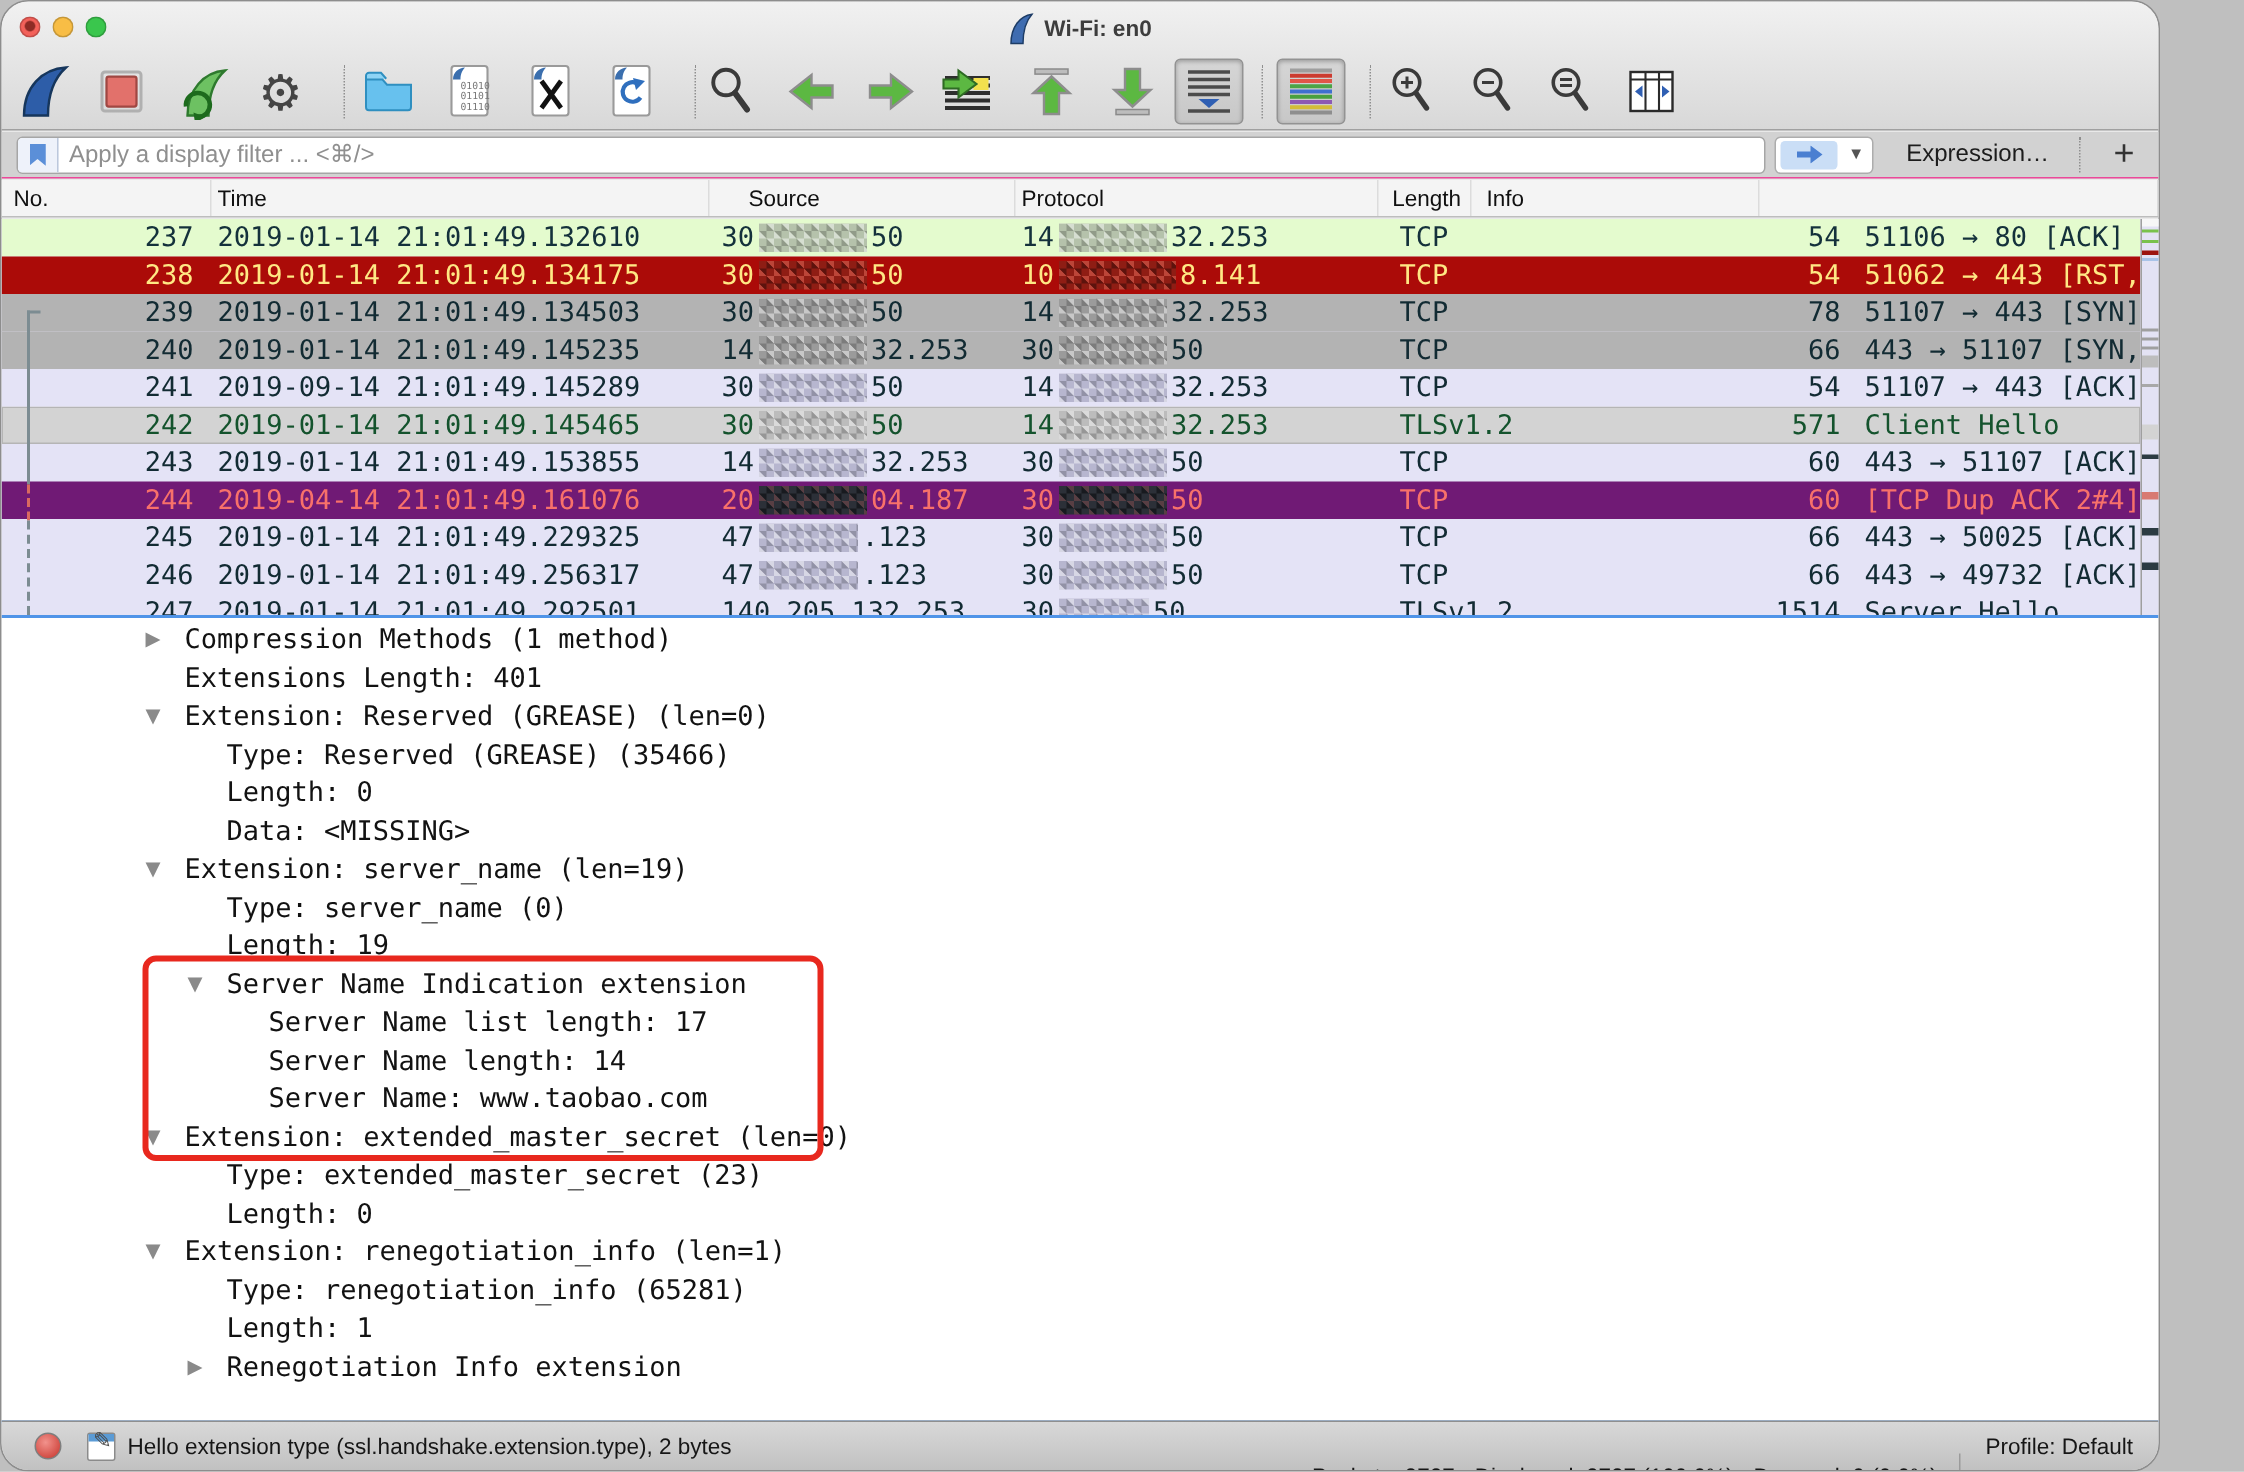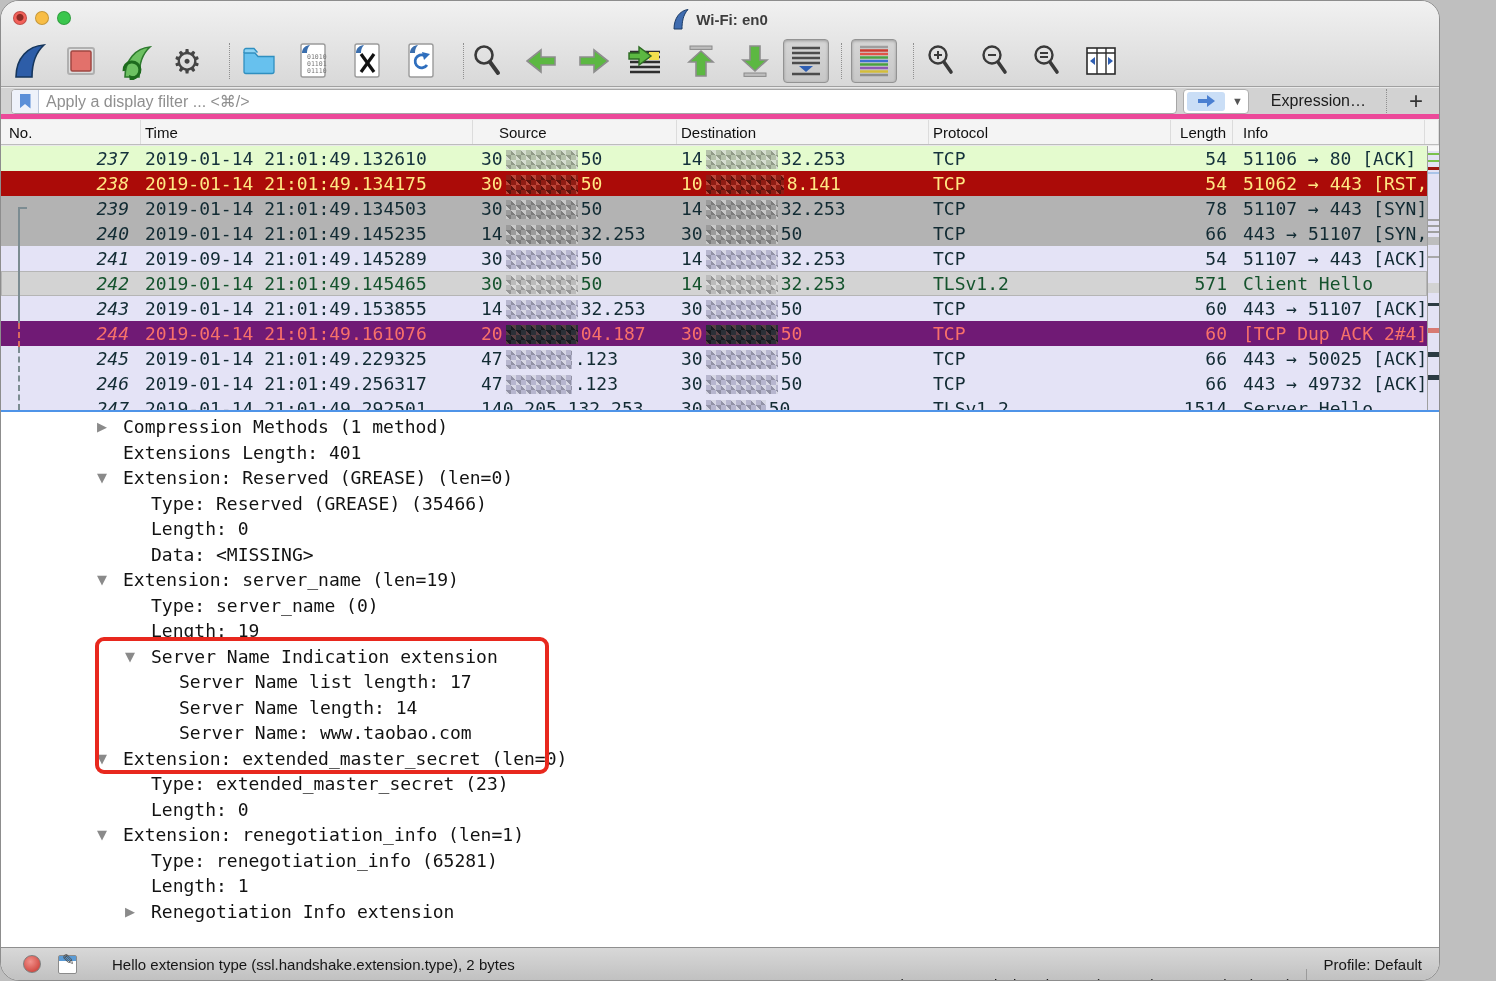--- a/index.html
+++ b/index.html
@@ -24,21 +24,21 @@
   .toolbar{position:relative;height:50px;}
   .tico{position:absolute;top:3px;width:40px;height:42px;display:flex;
     align-items:center;justify-content:center;cursor:default;}
   .tsep{position:absolute;top:6px;width:1px;height:36px;border-left:1px dotted #8f8f8f;}
   .tbtn{position:absolute;top:2px;width:46px;height:44px;display:flex;align-items:center;
     justify-content:center;background:linear-gradient(#d6d6d6,#c7c7c7);
     border:1px solid #939393;border-radius:4px;box-shadow:inset 0 1px 3px rgba(0,0,0,.28);}
   .gear-glyph{font-size:33px;color:#454545;line-height:1;}
   
   .filterbar{position:absolute;top:87px;left:0;right:0;height:31px;background:#d2d2d2;
-    border-bottom:5px solid #ec4899;display:flex;align-items:center;padding:0 10px;}
+    border-bottom:1px solid #ec4899;display:flex;align-items:center;padding:0 10px;}
   .finput{flex:1;height:25px;background:#ffffff;border:1px solid #a6a6a6;border-radius:4px;
     display:flex;align-items:center;overflow:hidden;}
   .fbookmark{width:27px;height:100%;background:#eef2fa;border-right:1px solid #bcc8dc;
     display:flex;align-items:center;justify-content:center;}
   .bookmark-shape{width:11px;height:15px;background:#5b8fd8;
     clip-path:polygon(0 0,100% 0,100% 100%,50% 70%,0 100%);}
   .fplaceholder{color:#8f8f8f;font-size:16px;padding-left:7px;white-space:nowrap;}
   .fapply{width:66px;height:25px;margin-left:6px;background:#ffffff;border:1px solid #adadad;
     border-radius:4px;display:flex;align-items:center;justify-content:space-between;
     padding:0 5px 0 3px;}
@@ -51,21 +51,21 @@
   .fplus{font-size:24px;color:#333;width:26px;text-align:center;line-height:22px;}
   
   .phdr{position:absolute;top:119px;left:0;right:0;height:25px;background:#f4f4f4;
     border-bottom:1px solid #bdbdbd;display:flex;font-size:15px;color:#101010;}
   .hcell{height:100%;display:flex;align-items:center;border-right:1px solid #dcdcdc;
     white-space:nowrap;overflow:hidden;}
   .plist{position:absolute;top:145px;left:0;height:264px;width:1426px;overflow:hidden;
     background:#e4e3f6;font-family:"DejaVu Sans Mono",monospace;font-size:18px;}
   .prow{display:flex;height:25px;line-height:25px;white-space:nowrap;}
   .pcell{height:25px;overflow:hidden;white-space:nowrap;}
-  .pcell.no{width:140px;text-align:right;padding-right:12px;font-style:italic;}
+  .pcell.no{width:140px;text-align:right;padding-right:12px;}
   .pcell.time{width:332px;padding-left:4px;}
   .pcell.src{width:204px;padding-left:8px;}
   .pcell.dst{width:252px;padding-left:4px;}
   .pcell.proto{width:242px;padding-left:4px;}
   .pcell.len{width:62px;text-align:right;padding-right:6px;}
   .pcell.info{width:192px;padding-left:10px;}
   .prow.green{background:#e4fbce;color:#14313b;}
   .prow.red{background:#ab0b08;color:#ffe884;}
   .prow.gray{background:#b3b3b3;color:#122b33;}
   .prow.lav{background:#e4e3f6;color:#122b33;}
@@ -114,21 +114,21 @@
     background:linear-gradient(#d8d8d8,#c1c1c1);border-top:1px solid #8f8f8f;
     display:flex;align-items:center;font-size:15px;color:#161616;}
   .expert{width:18px;height:18px;border-radius:50%;margin-left:22px;
     background:radial-gradient(circle at 40% 35%, #f2928c, #d14a42 75%);
     border:1.5px solid #7e7e7e;}
   .noteico{position:relative;width:19px;height:19px;margin-left:17px;}
   .noteico .page{position:absolute;inset:0;background:#fff;border:1px solid #8b8b8b;border-radius:2px;}
   .noteico .band{position:absolute;top:1px;left:1px;right:1px;height:5px;background:#5b9bd5;}
   .noteico .pencil{position:absolute;top:-4px;left:4px;font-size:15px;color:#4a4a4a;
     font-family:"DejaVu Sans",sans-serif;}
-  .sb-left{margin-left:35px;white-space:nowrap;}
+  .sb-left{margin-left:8px;white-space:nowrap;}
   .sb-right{margin-left:auto;display:flex;align-items:center;height:100%;}
   .sb-packets{padding-right:14px;border-right:1px solid #9b9b9b;height:100%;
     display:flex;align-items:center;white-space:nowrap;margin-top:41px;}
   .sb-profile{padding:0 17px;white-space:nowrap;}
   svg{display:block;}
 </style>
 </head>
 <body>
 
 <div class="window">
@@ -346,21 +346,20 @@
     </div>
     <span class="fexpr">Expression…</span>
     <span class="fsep"></span>
     <span class="fplus">+</span>
   </div>
 
   <div class="phdr">
       <div class="hcell" style="width: 140px; padding: 0px 0px 0px 8px;">No.</div>
       <div class="hcell" style="width: 332px; padding: 0px 0px 0px 4px;">Time</div>
       <div class="hcell" style="width: 204px; padding: 0px 0px 0px 26px;">Source</div>
-      <div class="hcell" style="width: 252px; padding: 0px 0px 0px 4px;">Destination</div>
       <div class="hcell" style="width: 242px; padding: 0px 0px 0px 4px;">Protocol</div>
       <div class="hcell" style="width: 62px; padding: 0px 6px 0px 0px; justify-content: flex-end;">Length</div>
       <div class="hcell" style="width: 192px; padding: 0px 0px 0px 10px;">Info</div>
       <div class="hcell" style="flex: 1 1 0%;"></div>
     </div>
 
   <div class="plist">
     <div>
         <div class="prow green">
           <div class="pcell no">237</div>

